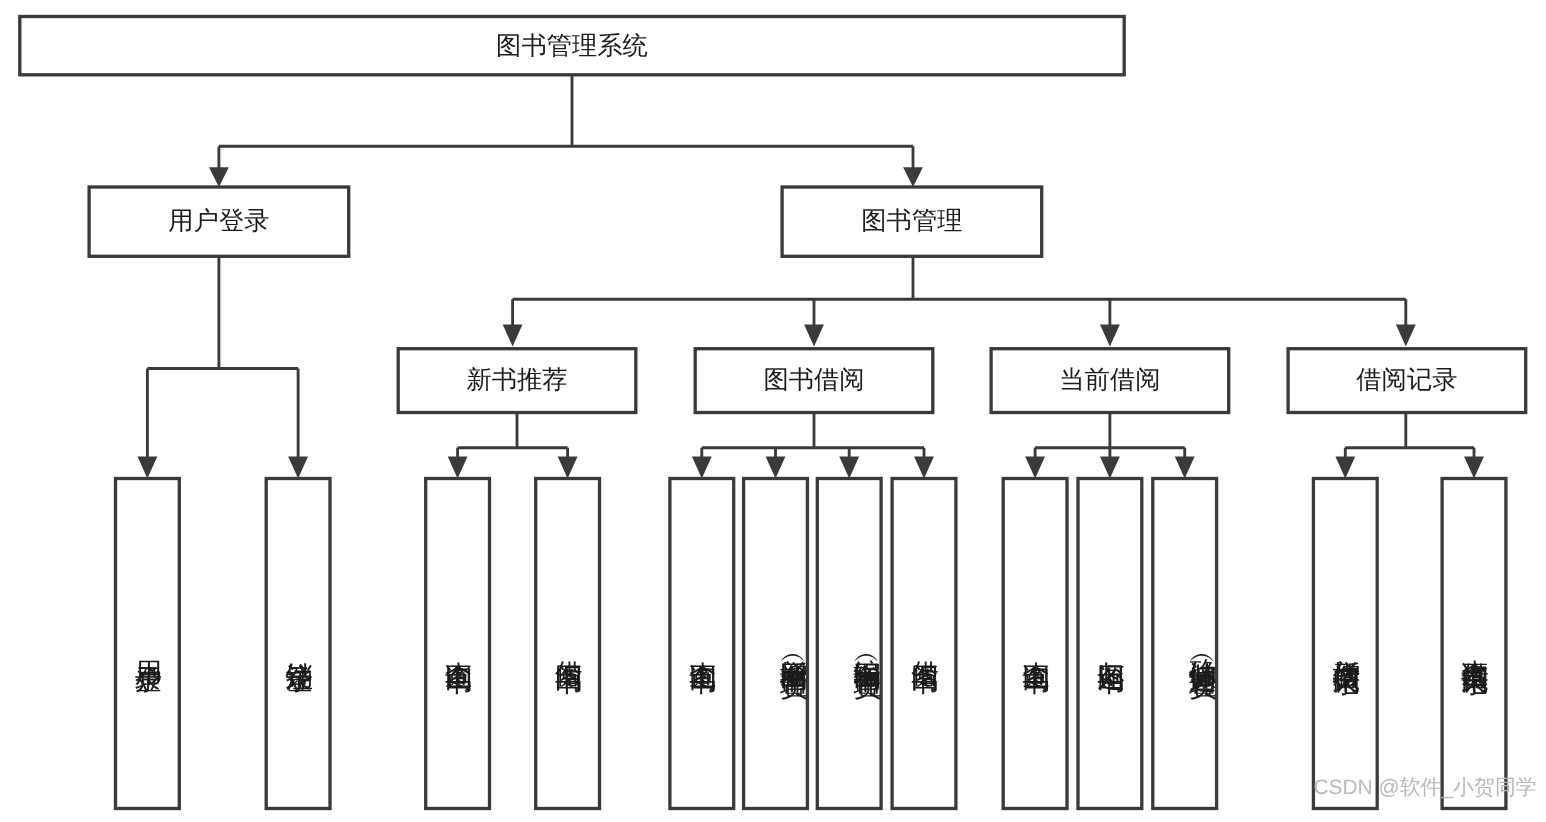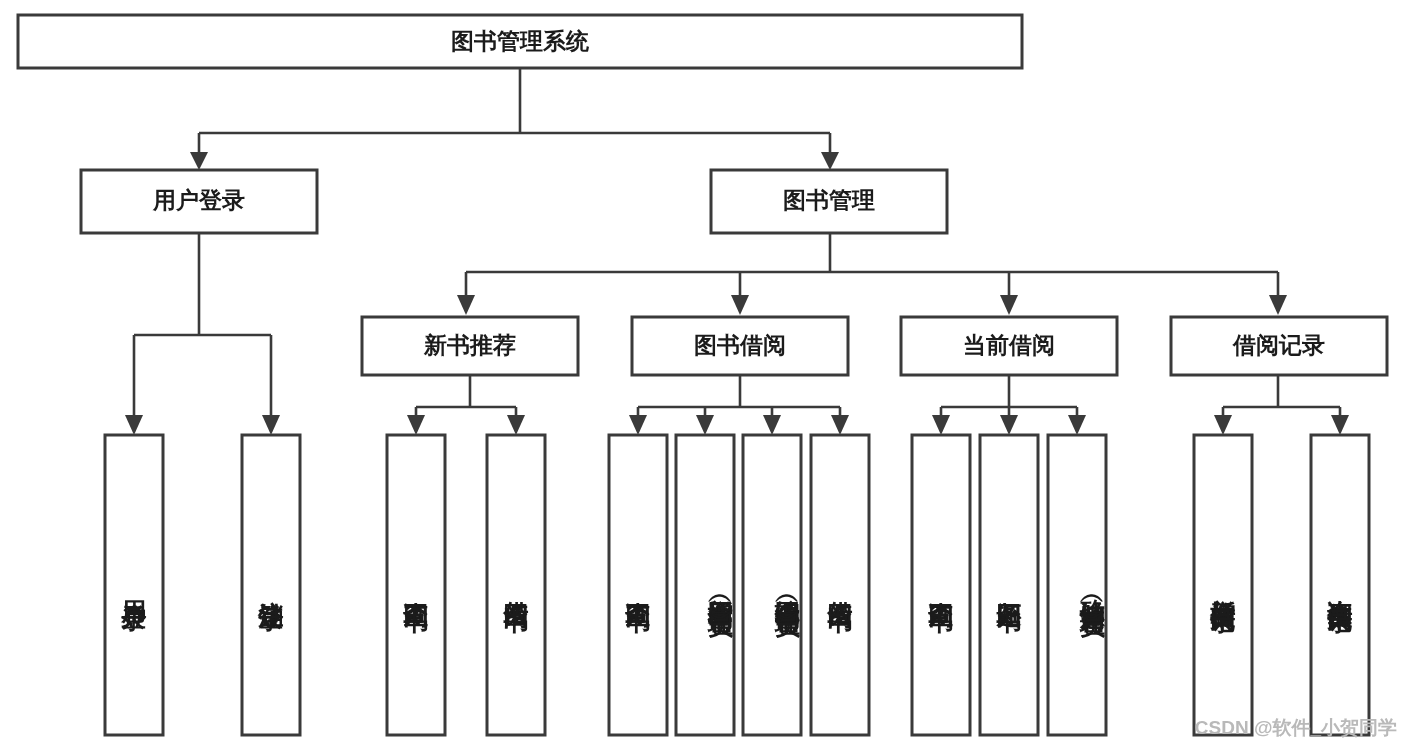--- a/index.html
+++ b/index.html
@@ -11,21 +11,20 @@
     width: 1405px;
     height: 747px;
     overflow: hidden;
     font-family: "Liberation Sans", "DejaVu Sans", sans-serif;
   }
   #diagram-root {
     position: relative;
     width: 1405px;
     height: 747px;
     background: #ffffff;
-    font-weight: bold;
   }
   svg.flow {
     position: absolute;
     top: 0;
     left: 0;
     width: 1405px;
     height: 747px;
   }
   .node-box {
     fill: #ffffff;
@@ -73,21 +72,21 @@
     justify-content: center;
   }
   .leaf-label.align-top {
     display: flex;
     align-items: flex-start;
     justify-content: center;
   }
   #watermark {
     position: absolute;
     right: 8px;
-    bottom: 6px;
+    bottom: 18px;
     font-family: "Liberation Sans", "DejaVu Sans", sans-serif;
     font-size: 19px;
     color: #b9b9b9;
     white-space: nowrap;
     pointer-events: none;
   }
 </style>
 </head>
 <body>
 

